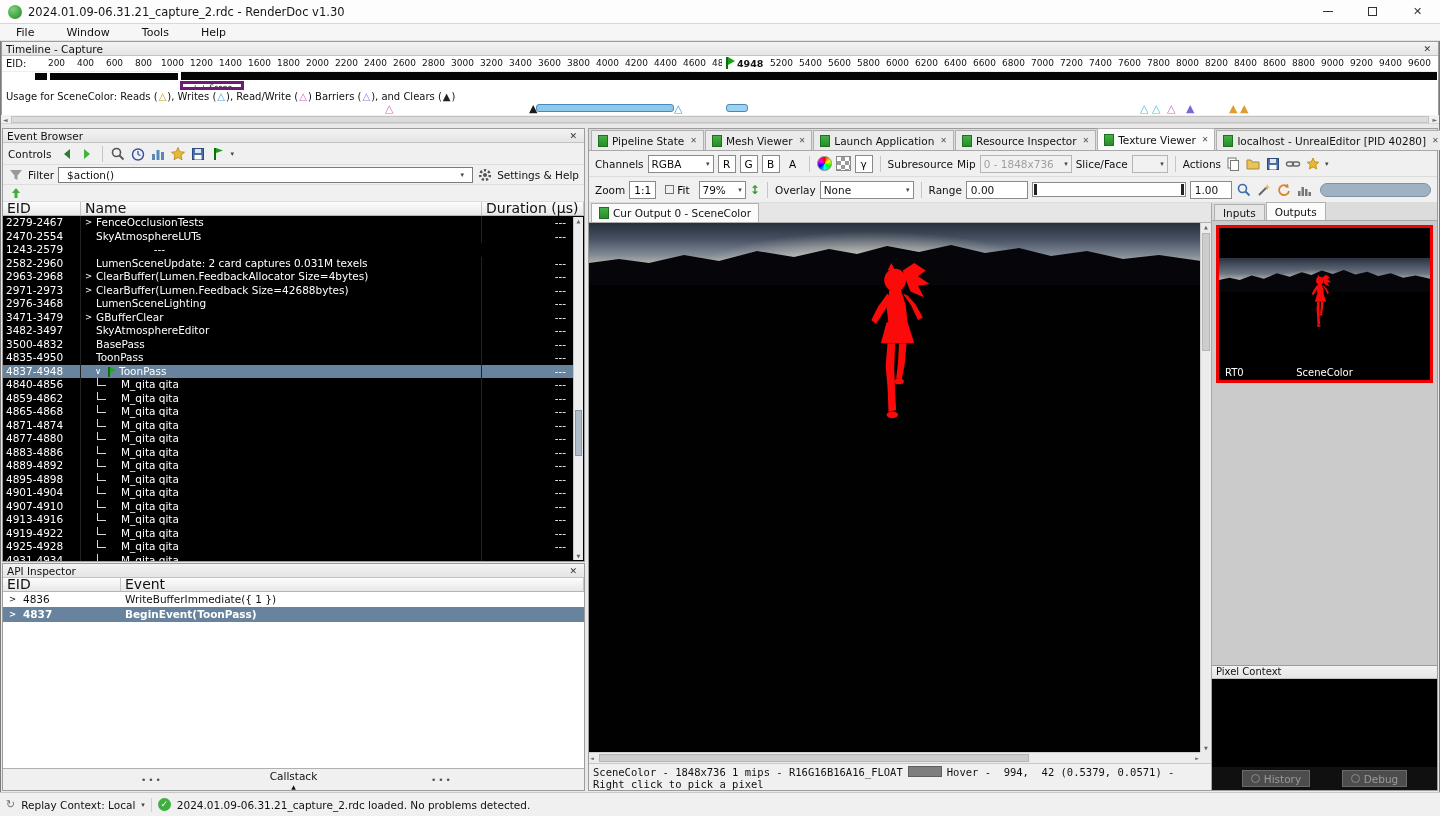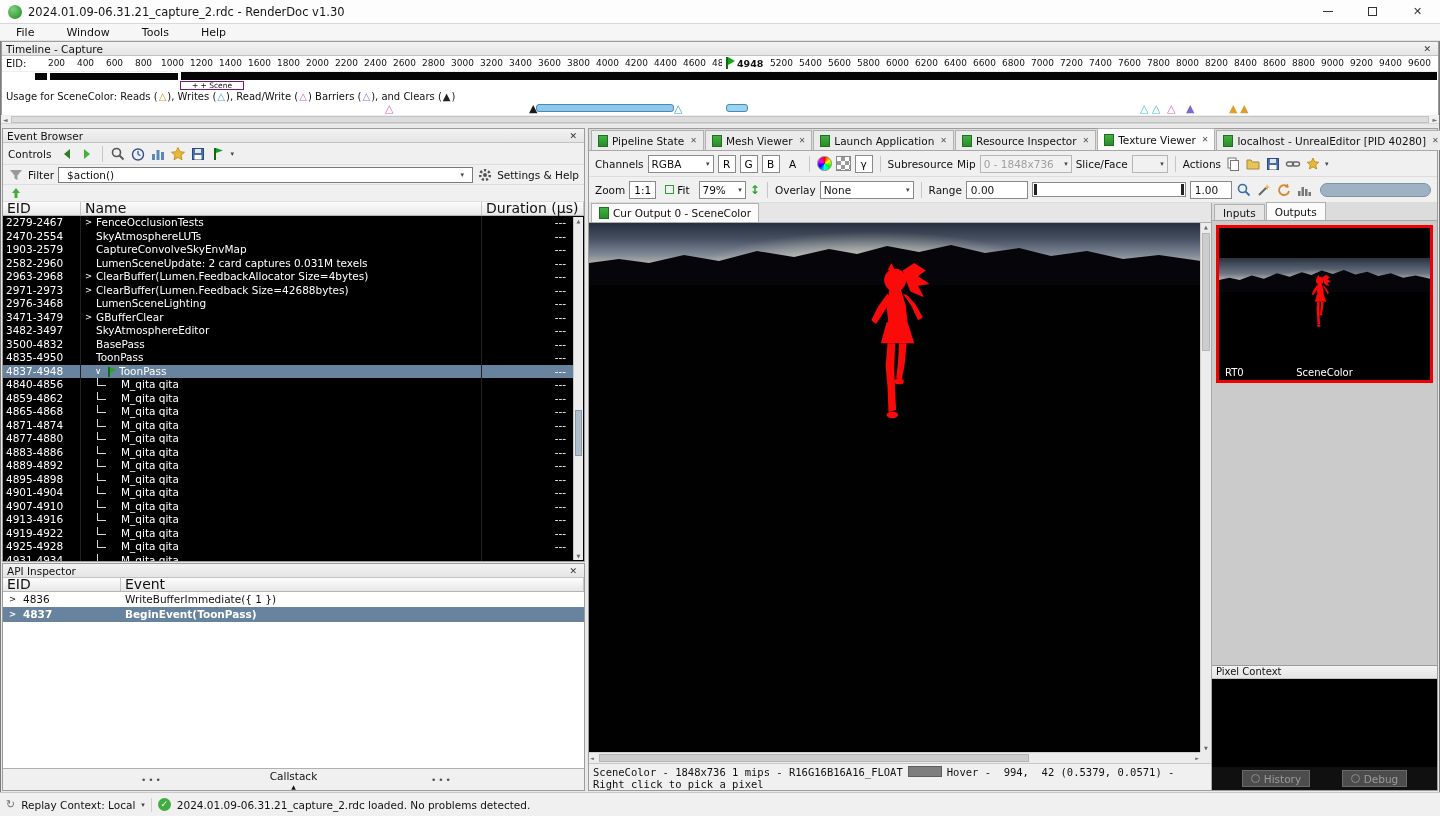--- a/index.html
+++ b/index.html
@@ -31,21 +31,21 @@
   .ruler-flag{position:absolute;left:720px;top:1px;display:flex;align-items:center;background:#fff;padding:0 3px;font-size:9.5px;font-weight:bold;z-index:3;}
   .flag-icon{position:relative;width:10px;height:12px;margin-right:2px;}
   .flag-icon::before{content:"";position:absolute;left:1px;top:0;width:2px;height:12px;background:#0a6e0a;}
   .flag-icon::after{content:"";position:absolute;left:3px;top:0;border-top:4px solid transparent;border-bottom:4px solid transparent;border-left:7px solid #18a018;}
   .tl-bars{position:relative;height:9px;background:#fff;}
   .tl-seg{position:absolute;top:1px;height:7px;background:#050505;}
   .tl-seg.b1{left:33px;width:12px;}
   .tl-seg.b2{left:48px;width:128px;}
   .tl-seg.b3{left:179px;width:1256px;height:8px;top:0;}
   .tl-scene{position:relative;height:10px;background:#fff;}
-  .scene-box{position:absolute;left:178px;top:0;width:64px;height:9px;border:1px solid #701a75;background:#fff;font-size:7.5px;line-height:7px;text-align:center;overflow:hidden;}
+  .scene-box{position:absolute;left:178px;top:0;width:64px;height:9px;border:3px solid #701a75;background:#fff;font-size:7.5px;line-height:7px;text-align:center;overflow:hidden;}
   .tl-legend{height:11px;font-size:10px;padding-left:4px;display:flex;align-items:center;background:#fff;white-space:pre;}
   .leg-tri{font-size:10px;line-height:10px;margin:0 1px;}
   .tl-markers{position:relative;height:13px;background:#fff;}
   .tl-tri{position:absolute;top:0;font-size:11px;line-height:13px;}
   .tl-bar{position:absolute;top:2px;height:8px;border:1px solid #4a88b8;border-radius:3px;}
   .tl-scroll{position:absolute;top:115px;left:1px;right:1px;height:9px;background:#f0f0f0;border-bottom:1px solid #d5d5d5;}
   .tl-scroll .arr{position:absolute;top:0;font-size:6px;line-height:9px;color:#707070;}
   .tl-scroll .arr.l{left:2px}.tl-scroll .arr.r{right:2px}
   .tl-scroll .thumb{position:absolute;left:10px;right:10px;top:1px;height:7px;background:#dcdcdc;border:1px solid #c2c2c2;}
   
@@ -410,27 +410,21 @@
         <span class="ev-name">
 
           <span class="ev-arrow"></span>
           <span class="ev-flagbox"></span>
           <span class="ev-label">SkyAtmosphereLUTs</span>
         </span>
         <span class="ev-dur">---</span>
       </div>
 
       <div class="ev-row">
-        <span class="ev-eid">1903-2579</span>
-        <span class="ev-name">
-
-          <span class="ev-arrow"></span>
-          <span class="ev-flagbox"></span>
-          <span class="ev-label">CaptureConvolveSkyEnvMap</span>
-        </span>
+        <span class="ev-eid">1243-2579</span>
         <span class="ev-dur">---</span>
       </div>
 
       <div class="ev-row">
         <span class="ev-eid">2582-2960</span>
         <span class="ev-name">
 
           <span class="ev-arrow"></span>
           <span class="ev-flagbox"></span>
           <span class="ev-label">LumenSceneUpdate: 2 card captures 0.031M texels</span>

